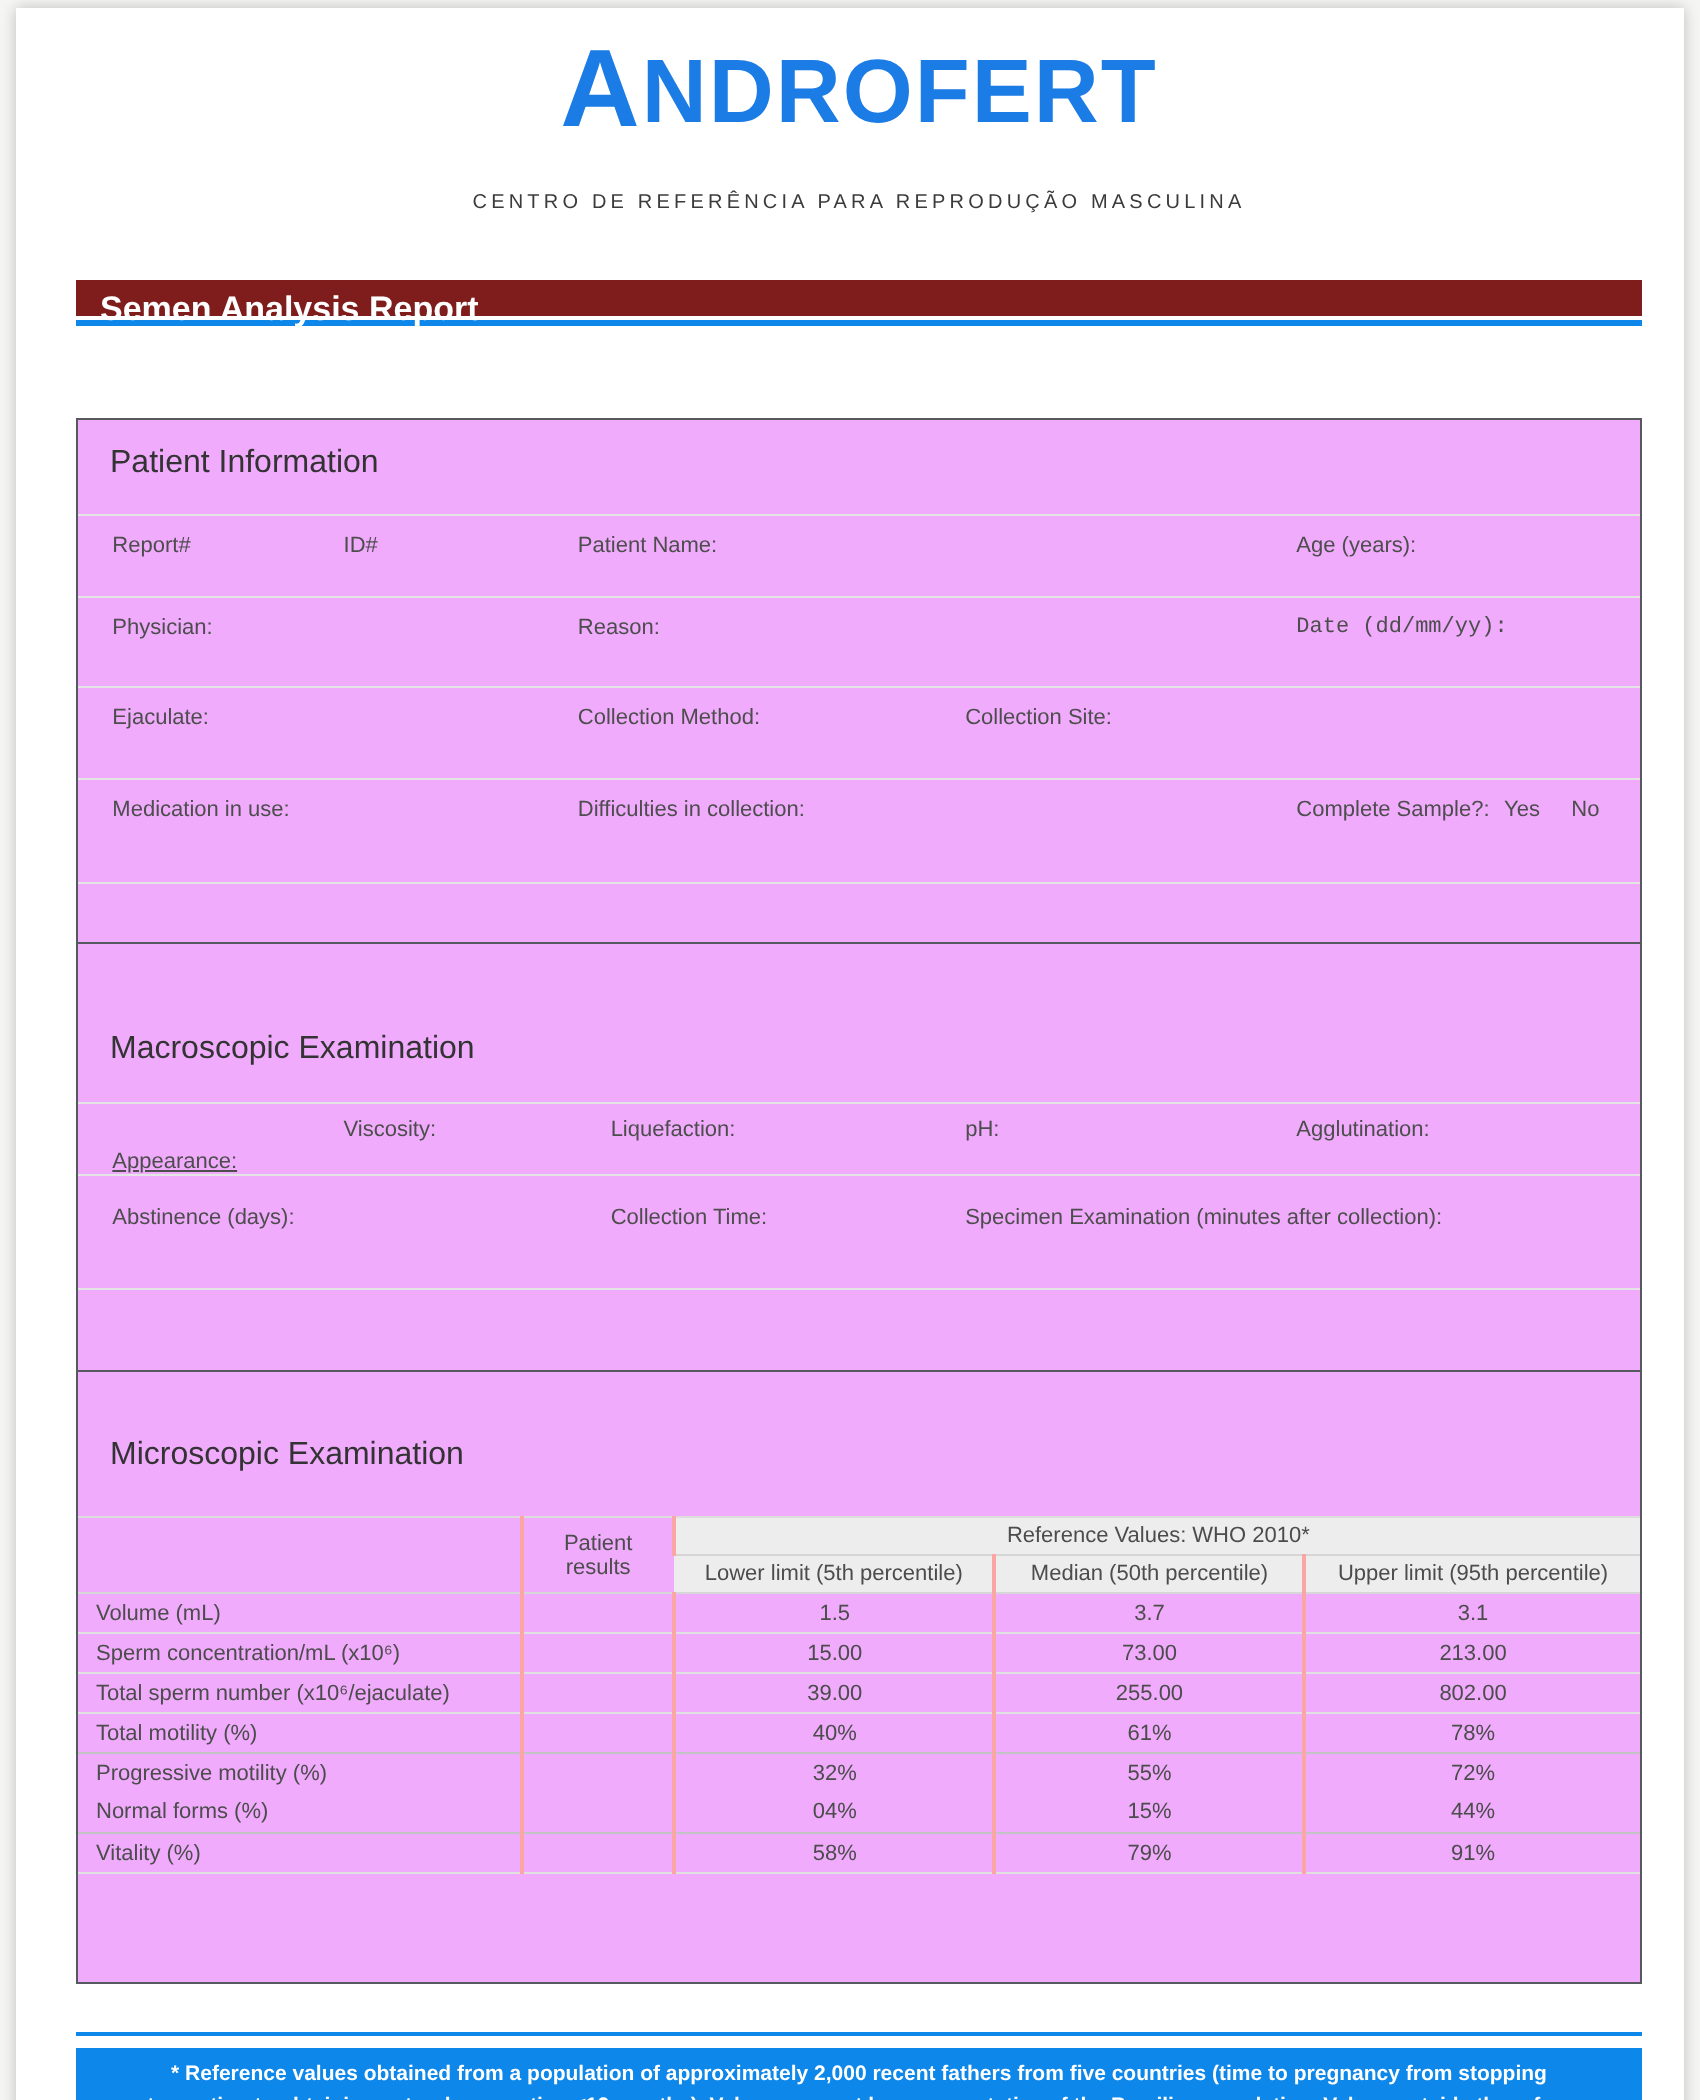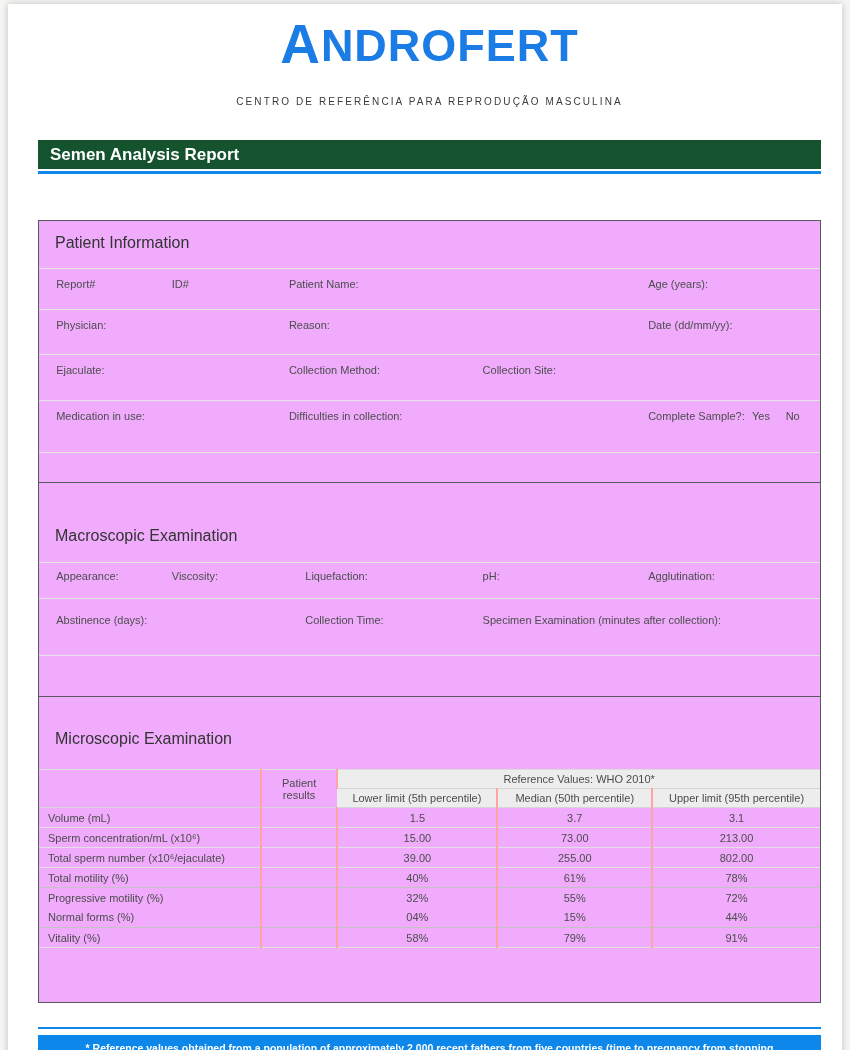--- a/index.html
+++ b/index.html
@@ -21,21 +21,21 @@
     color:#1c7ce5;font-size:45px;line-height:1;letter-spacing:1px;
   }
   .brand .cap{font-size:55px;vertical-align:-2px;}
   .tagline{
     margin-top:24px;font-size:10px;font-weight:normal;
     letter-spacing:2.1px;color:#3b3b3b;
   }
 
   
   .titlebar{
-    margin-top:33px;height:29px;background:#14532d;color:#ffffff;
+    margin-top:33px;height:18px;background:#7f1d1d;color:#ffffff;
     font-size:17px;font-weight:bold;line-height:29px;padding-left:12px;
     box-sizing:border-box;
   }
   .titlebar-underline{height:3px;background:#0d87e9;margin-top:2px;}
 
   
   .sec{border:1px solid #565a5e;box-sizing:border-box;background:#f0abfc;position:relative;}
   .sec-heading{font-size:16px;color:#333333;}
   .head-row{box-sizing:border-box;border-bottom:1px solid #e4e4e4;padding-left:16px;}
   .frow{position:relative;border-bottom:1px solid #e4e4e4;}
@@ -85,40 +85,40 @@
       <div class="head-row sec-heading" style="height:48px;padding-top:13px;">Patient Information</div>
       <div class="frow" style="height:40px;">
         <span class="lab" style="left:2.2%;">Report#</span>
         <span class="lab" style="left:17%;">ID#</span>
         <span class="lab" style="left:32%;">Patient Name:</span>
         <span class="lab" style="left:78%;">Age (years):</span>
       </div>
       <div class="frow" style="height:44px;">
         <span class="lab" style="left:2.2%;">Physician:</span>
         <span class="lab" style="left:32%;">Reason:</span>
-        <span class="lab" style="left:78%;">Date (dd/mm/yy):</span>
+        <span class="lab" style="left:78%;font-family:Liberation Mono, monospace;">Date (dd/mm/yy):</span>
       </div>
       <div class="frow" style="height:45px;">
         <span class="lab" style="left:2.2%;">Ejaculate:</span>
         <span class="lab" style="left:32%;">Collection Method:</span>
         <span class="lab" style="left:56.8%;">Collection Site:</span>
       </div>
       <div class="frow" style="height:51px;">
         <span class="lab" style="left:2.2%;">Medication in use:</span>
         <span class="lab" style="left:32%;">Difficulties in collection:</span>
         <span class="lab" style="left:78%;">Complete Sample?:</span>
         <span class="lab" style="left:91.3%;">Yes</span>
         <span class="lab" style="left:95.6%;">No</span>
       </div>
     </div>
 
     <div class="sec" style="margin-top:-1px;height:215px;">
       <div class="head-row sec-heading" style="height:80px;padding-top:44px;">Macroscopic Examination</div>
       <div class="frow" style="height:35px;">
-        <span class="lab" style="left:2.2%;top:7px;">Appearance:</span>
+        <span class="lab" style="left:2.2%;top:23px;text-decoration:underline;">Appearance:</span>
         <span class="lab" style="left:17%;top:7px;">Viscosity:</span>
         <span class="lab" style="left:34.1%;top:7px;">Liquefaction:</span>
         <span class="lab" style="left:56.8%;top:7px;">pH:</span>
         <span class="lab" style="left:78%;top:7px;">Agglutination:</span>
       </div>
       <div class="frow" style="height:56px;">
         <span class="lab" style="left:2.2%;top:15px;">Abstinence (days):</span>
         <span class="lab" style="left:34.1%;top:15px;">Collection Time:</span>
         <span class="lab" style="left:56.8%;top:15px;text-align:right;">Specimen Examination (minutes after collection):</span>
       </div>

